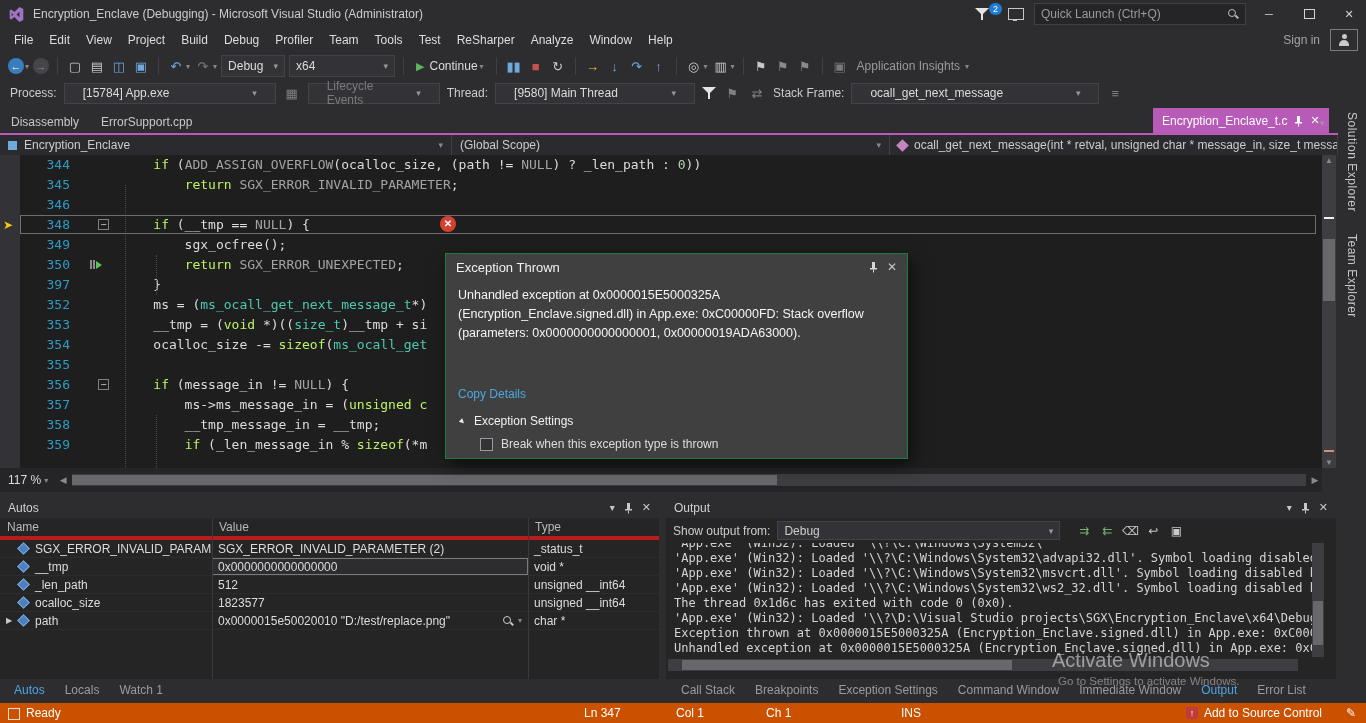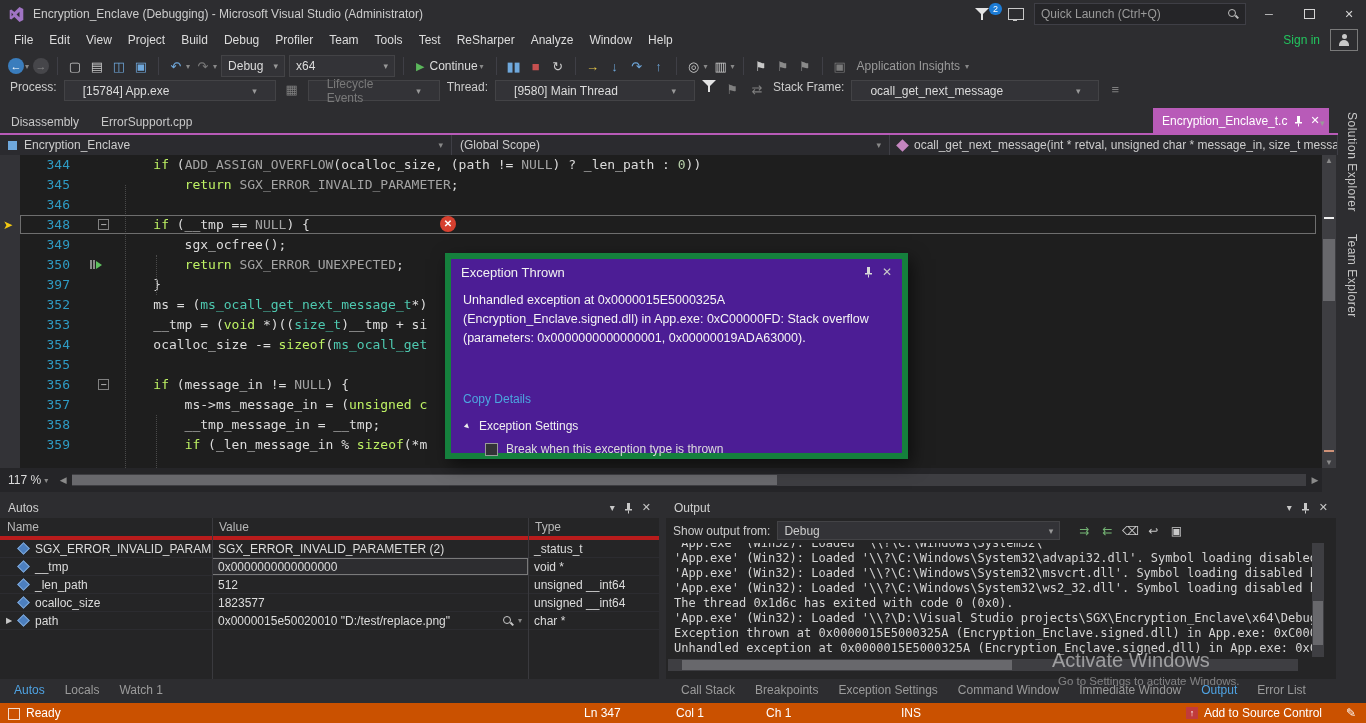--- a/index.html
+++ b/index.html
@@ -23,41 +23,41 @@
   .mag{position:relative;width:12px;height:12px;flex:none}
   .mag::before{content:"";position:absolute;left:1px;top:1px;width:6px;height:6px;border:1.5px solid #BBBBBB;border-radius:50%}
   .mag::after{content:"";position:absolute;left:8px;top:8px;width:4px;height:1.5px;background:#BBBBBB;transform:rotate(45deg)}
   .win-btn{width:34px;height:28px;display:flex;align-items:center;justify-content:center;color:#D4D4D4;font-size:11px}
   .max-glyph{width:9px;height:8px;border:1px solid #D4D4D4}
 
   
   .menubar{position:absolute;top:28px;left:0;right:0;height:24px;display:flex;align-items:center;padding-left:6px}
   .menu-item{padding:3px 8px;color:#DCDCDC}
   .menu-right{margin-left:auto;display:flex;align-items:center;gap:10px;padding-right:8px}
-  .signin{color:#22c55e}
+  .signin{color:#a3a3a3}
   .person-box{width:26px;height:20px;border:1px solid #7A7A7A;display:flex;align-items:center;justify-content:center}
   .person{position:relative;width:12px;height:12px}
   .person::before{content:"";position:absolute;left:3.5px;top:0;width:5px;height:5px;border-radius:50%;background:#C8C8C8}
   .person::after{content:"";position:absolute;left:1px;top:6px;width:10px;height:6px;border-radius:5px 5px 0 0;background:#C8C8C8}
 
   
   .toolbar{position:absolute;top:52px;left:0;right:0;height:28px;display:flex;align-items:center;padding-left:8px;gap:4px}
   .tb-icon{width:18px;height:18px;display:flex;align-items:center;justify-content:center;font-size:13px;color:#C8C8C8;flex:none}
   .circle-blue{background:#3A7DBD;border-radius:50%;color:#fff !important;width:16px;height:16px;font-size:11px}
   .circle-gray{background:#46464A;border-radius:50%;color:#8A8A8A !important;width:16px;height:16px;font-size:11px}
   .tb-sep{width:1px;height:18px;background:#3F3F46;margin:0 4px;flex:none}
   .tb-caret{color:#888;font-size:8px;margin-left:-3px}
   .tb-dd{height:22px;background:#333337;border:1px solid #434346;display:flex;align-items:center;padding:0 6px;color:#DCDCDC;box-sizing:border-box;flex:none}
   .tb-dd .cc{margin-left:auto;color:#999;font-size:9px;padding-left:8px}
   .continue-btn{display:flex;align-items:center;gap:5px;padding:0 4px;color:#DCDCDC}
   .play{color:#5BB75B;font-size:11px}
   .tb-applabel{color:#9A9A9A;padding:0 4px}
 
   
-  .debugbar{position:absolute;top:80px;left:0;right:0;height:26px;display:flex;padding-left:10px;gap:7px}
+  .debugbar{position:absolute;top:80px;left:0;right:0;height:26px;display:flex;align-items:center;padding-left:10px;gap:7px}
   .db-label{color:#CCCCCC;flex:none}
   .db-dd{height:21px;background:#333337;border:1px solid #434346;display:flex;align-items:center;padding:0 18px;box-sizing:border-box;flex:none}
   .db-dd .cc{margin-left:auto;color:#999;font-size:9px;padding-left:8px}
   .w-process{width:212px}.w-lifecycle{width:132px;color:#7A7A7A}.w-thread{width:200px}.w-stack{width:248px}
   .gray-ic{color:#7F7F7F}
 
   
   .tabstrip{position:absolute;top:106px;left:0;width:1338px;height:27px;border-bottom:2px solid var(--accent-tab,#B85BB8);display:flex;align-items:flex-end}
   .doc-tab{height:21px;line-height:21px;padding:0 11px;color:#C8C8C8}
   .active-tab{position:absolute;left:1153px;top:2px;height:25px;background:var(--accent-tab,#B85BB8);display:flex;align-items:center;padding:0 9px;color:#fff;gap:7px}
@@ -139,21 +139,21 @@
   .out-vthumb{position:absolute;left:1px;width:10px;top:58px;height:44px;background:#68686C}
 
   
   .bottom-tabs{position:absolute;top:679px;left:0;width:1338px;height:22px;display:flex;align-items:center}
   .bt-left{display:flex;margin-left:5px;gap:2px}
   .bt-right{position:absolute;left:672px;display:flex;gap:2px}
   .btab{padding:3px 9px;color:#9B9B9B}
   .btab.active{color:#4FA3E3}
 
   
-  .popup{position:absolute;left:445px;top:253px;width:463px;height:206px;background:#4c1d95;border:6px solid #15803d;box-shadow:4px 6px 16px rgba(0,0,0,.55);z-index:50;box-sizing:border-box}
+  .popup{position:absolute;left:445px;top:253px;width:463px;height:206px;background:#404040;border:1px solid #15803d;box-shadow:4px 6px 16px rgba(0,0,0,.55);z-index:50;box-sizing:border-box}
   .popup-title{height:26px;display:flex;align-items:center;padding:0 10px;color:#F1F1F1;font-size:13px}
   .popup-body{padding:6px 12px 0 12px}
   .popup-msg{font-size:12.5px;line-height:19px;color:#F4F4F4}
   .copy-link{color:var(--link,#4DA6E0);margin-top:44px;display:inline-block}
   .exc-row{margin-top:13px;display:flex;align-items:center;gap:8px;color:#F1F1F1}
   .exp-tri{display:inline-block;transform:rotate(-45deg);font-size:8px;color:#EDEDED}
   .chk-row{margin-top:9px;margin-left:22px;display:flex;align-items:center;gap:8px}
   .chk{width:13px;height:13px;border:1px solid #9A9A9A;background:#333337;box-sizing:border-box}
 
   

